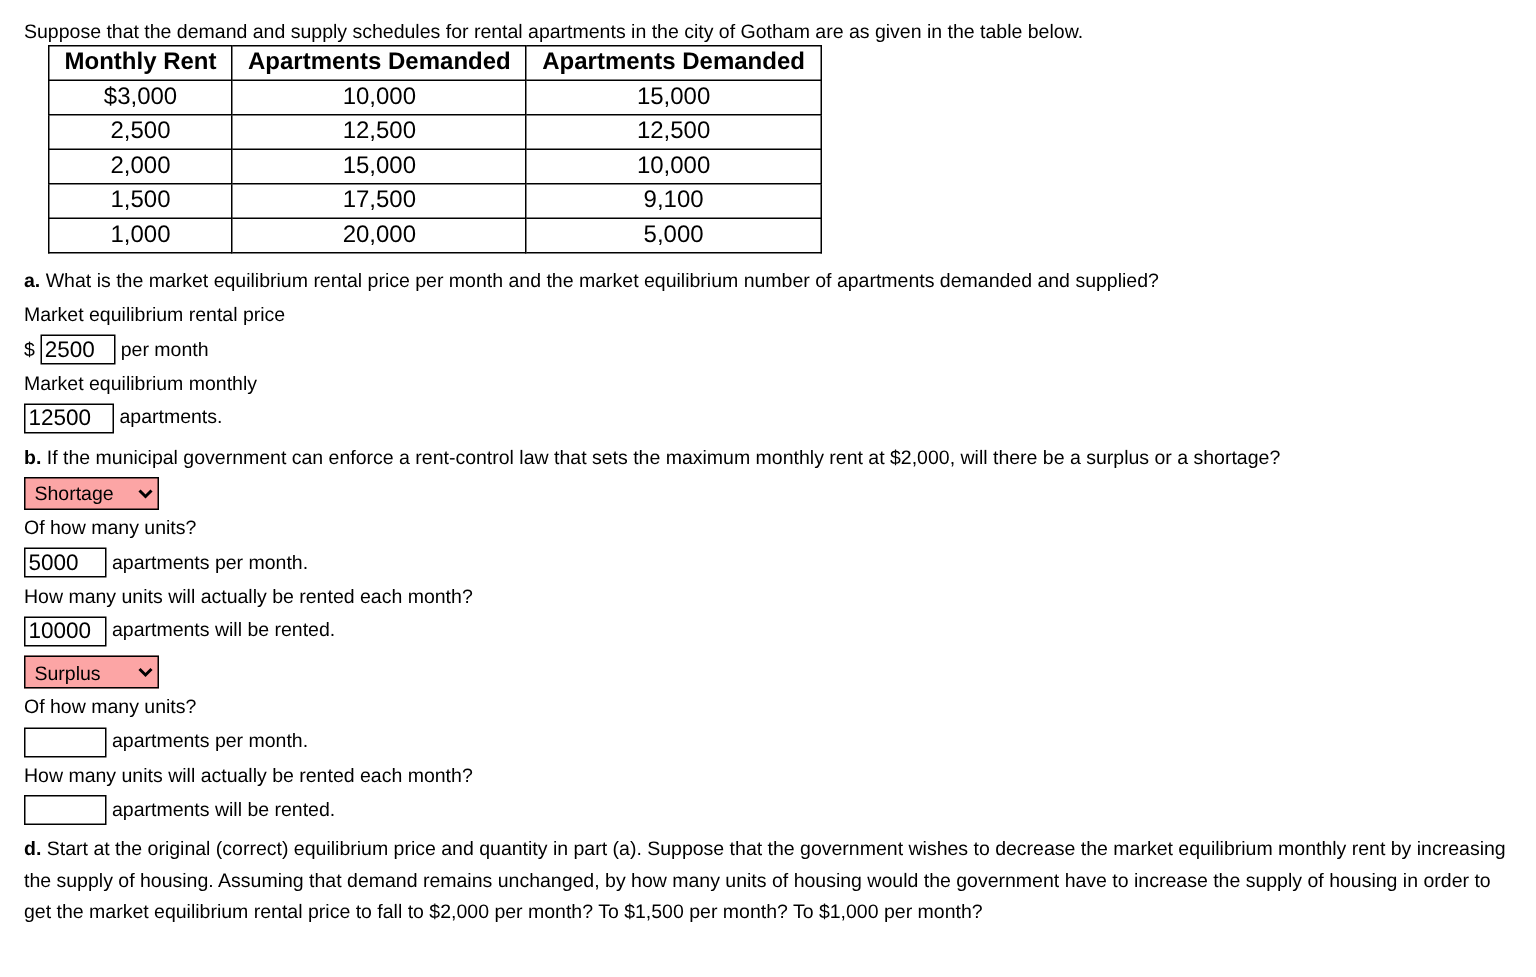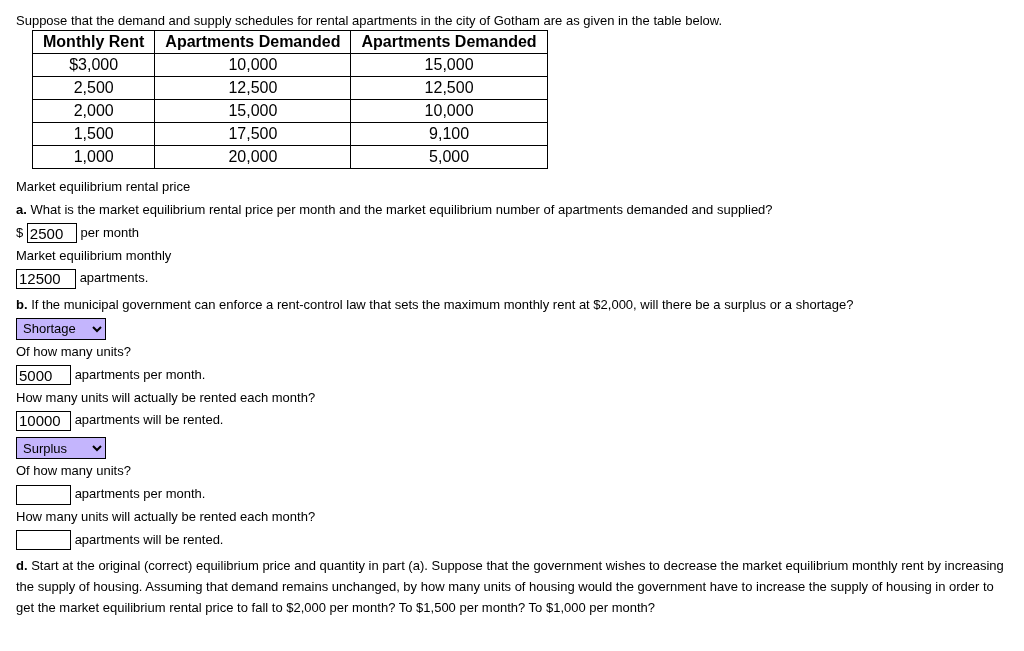--- a/index.html
+++ b/index.html
@@ -41,21 +41,21 @@
       font-size: 15px;
       padding: 0 2px;
       vertical-align: middle;
     }
     .inline-select {
       border: 1px solid #000;
       height: 22px;
       font-size: 13px;
       padding: 0 2px;
       vertical-align: middle;
-      background: #c4b5fd;
+      background: #fca5a5;
     }
     .line { margin-bottom: 2px; }
   </style>
 </head>
 <body>
 
 <div class="intro-text">Suppose that the demand and supply schedules for rental apartments in the city of Gotham are as given in the table below.</div>
 
 <table>
   <thead>
@@ -88,25 +88,25 @@
       </tr>
       <tr>
         <td>1,000</td>
         <td>20,000</td>
         <td>5,000</td>
       </tr>
     </tbody>
 </table>
 
 <div class="section">
-  <div class="line">Market equilibrium rental price</div>
   <div class="line">
     <span class="bold">a.</span>
     <span>What is the market equilibrium rental price per month and the market equilibrium number of apartments demanded and supplied?</span>
   </div>
+  <div class="line">Market equilibrium rental price</div>
   <div class="line">
     <span>$</span>
     <input class="inline-input" style="width: 50px;" type="text" value="2500">
     <span>per month</span>
   </div>
   <div class="line">Market equilibrium monthly</div>
   <div class="line">
     <input class="inline-input" style="width: 60px;" type="text" value="12500">
     <span>apartments.</span>
   </div>

